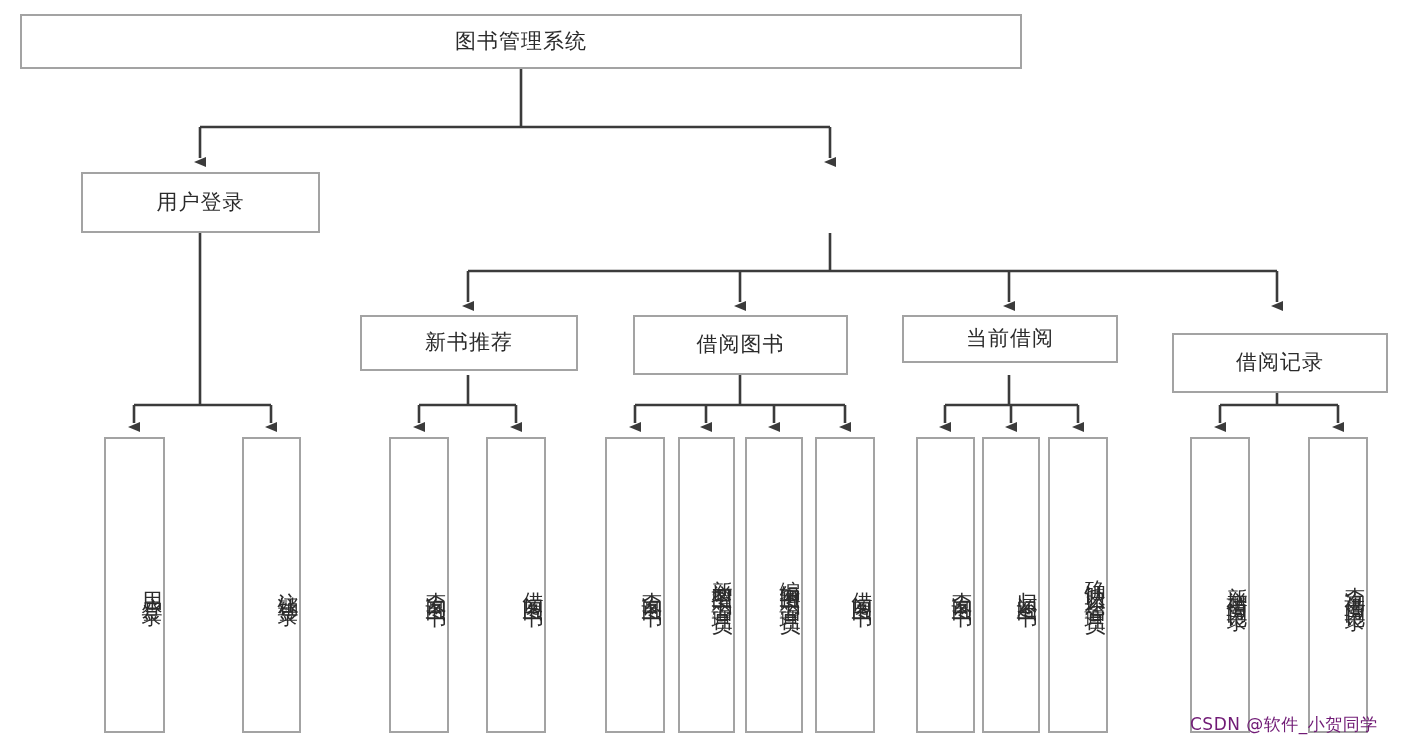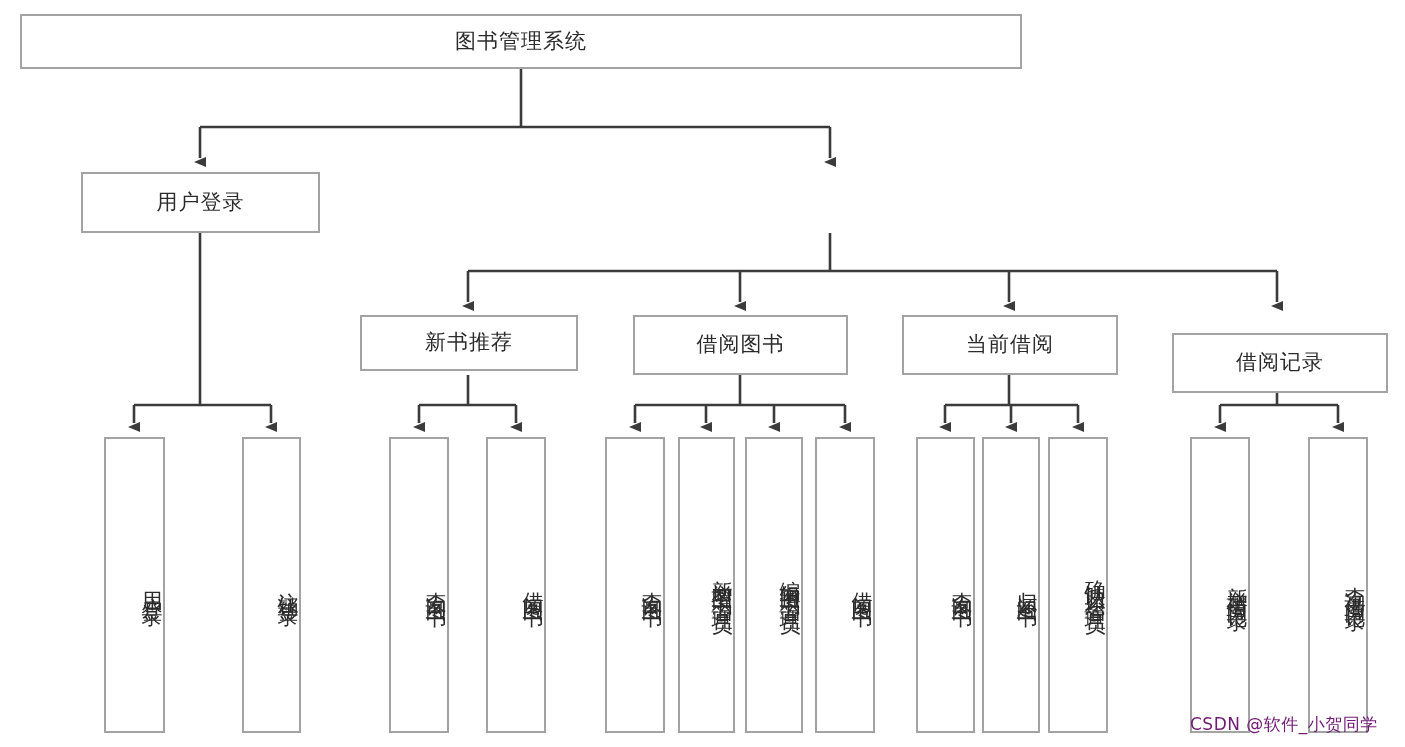--- a/index.html
+++ b/index.html
@@ -129,21 +129,21 @@
   <div class="node horiz" style="left:81px;top:172px;width:239px;height:61px;">
     <span>用户登录</span>
   </div>
 
   <div class="node horiz" style="left:360px;top:315px;width:218px;height:56px;">
     <span>新书推荐</span>
   </div>
   <div class="node horiz" style="left:633px;top:315px;width:215px;height:60px;">
     <span>借阅图书</span>
   </div>
-  <div class="node horiz" style="left:902px;top:315px;width:216px;height:60px;">
+  <div class="node horiz" style="left:902px;top:315px;width:216px;height:48px;">
     <span>当前借阅</span>
   </div>
   <div class="node horiz" style="left:1172px;top:315px;width:216px;height:60px;margin-top:18px;">
     <span>借阅记录</span>
   </div>
 
   <div class="node vert mid" style="left:104px;top:437px;width:61px;height:296px;">
     <span class="vtext">用户登录</span>
   </div>
   <div class="node vert mid" style="left:242px;top:437px;width:59px;height:296px;">

